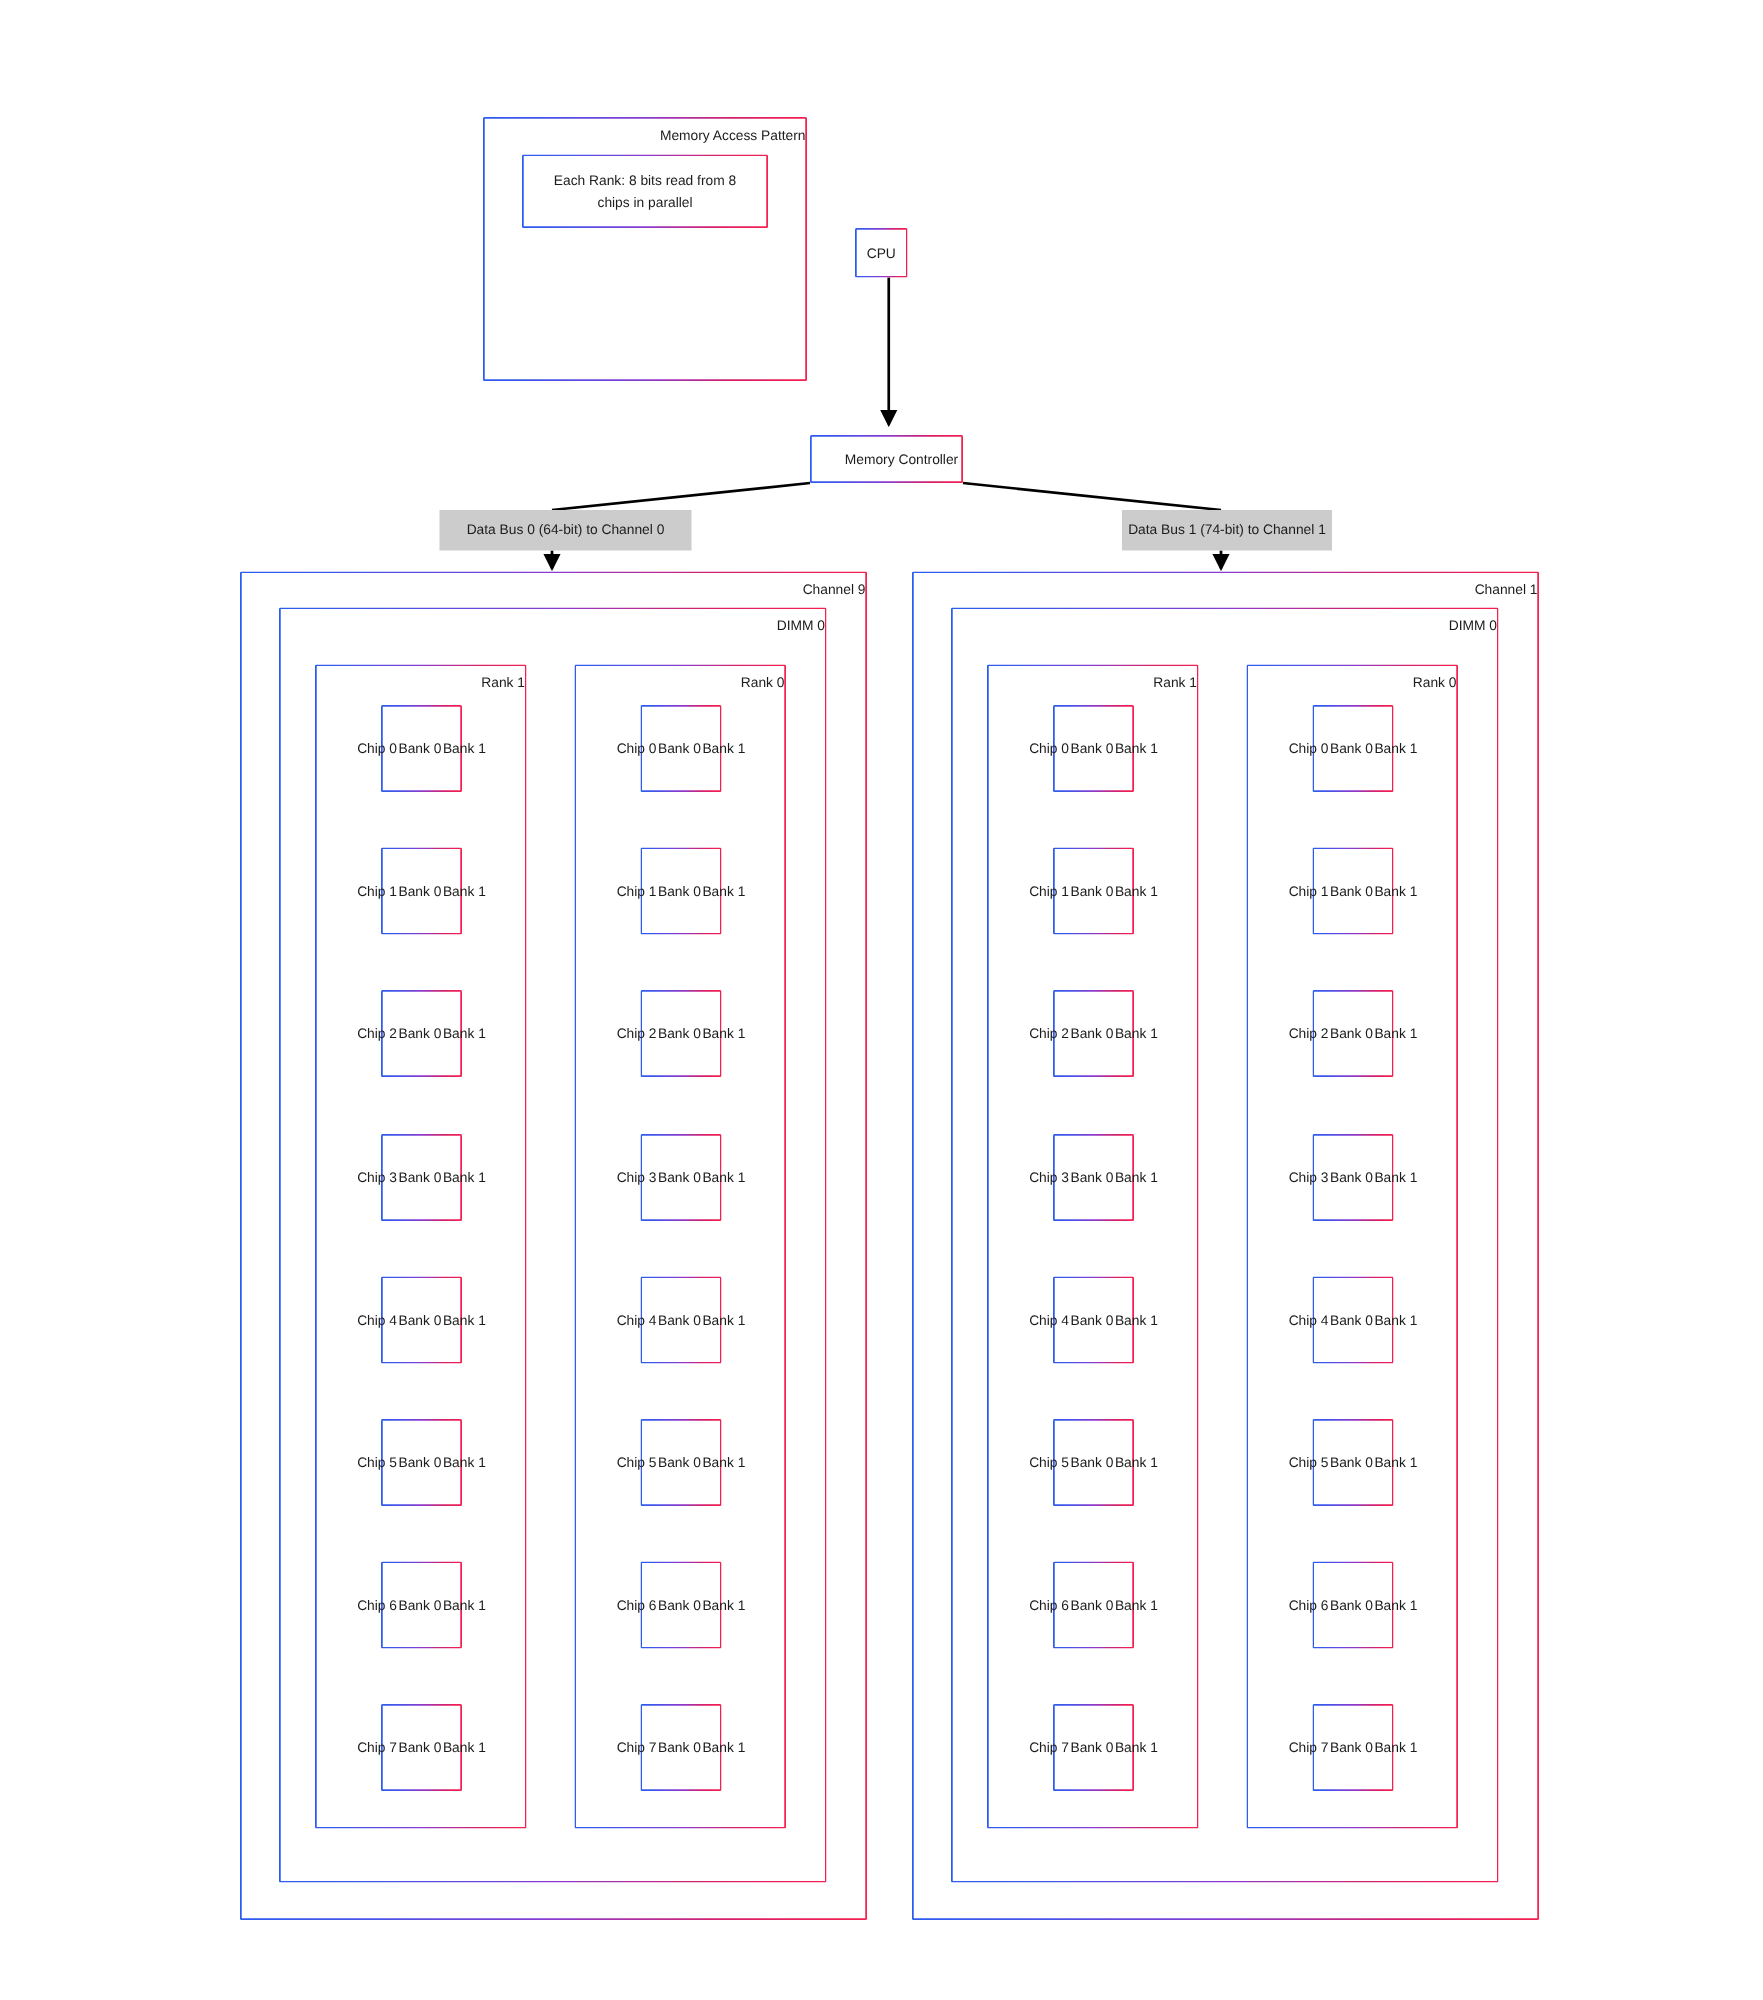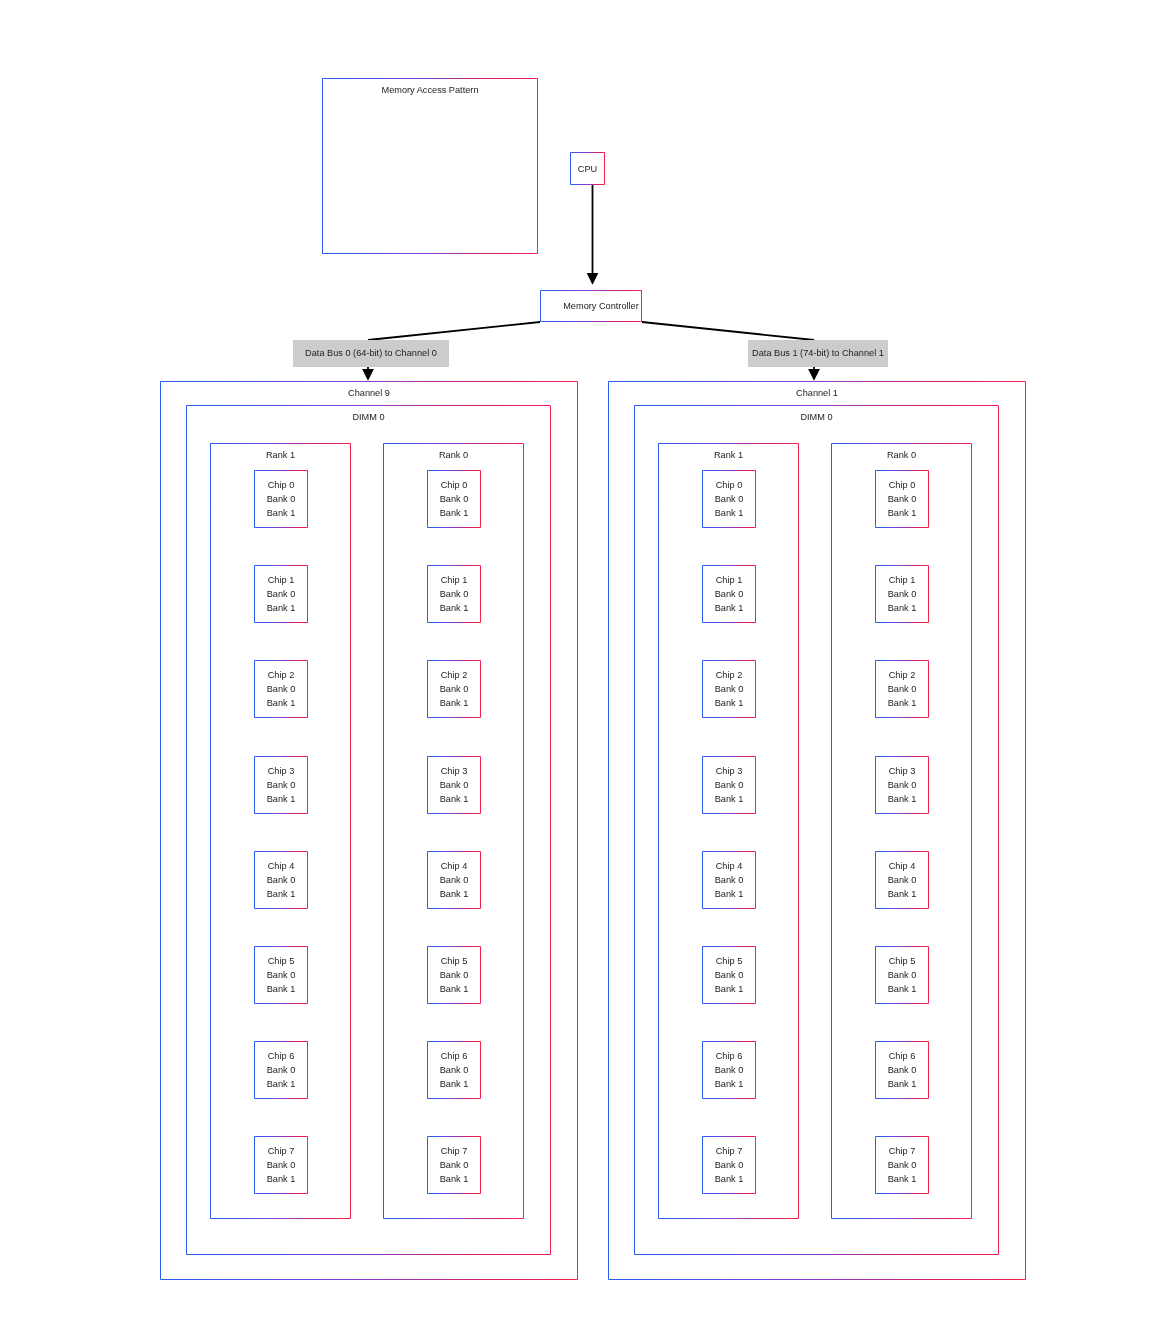--- a/index.html
+++ b/index.html
@@ -25,34 +25,33 @@
     border-radius:1px;
     background-image:linear-gradient(#fff,#fff),
                      linear-gradient(90deg,#2b5cf0 0%,#4a52e8 22%,#8a3bd0 50%,#d81f68 78%,#f4204f 100%);
     background-origin:border-box;
     background-clip:padding-box,border-box;
   }
 
   .boxlabel{
     position:absolute;
     left:0;right:0;
-    text-align:center;
+    text-align:right;
     font-size:9.2px;
     line-height:12px;
     color:#1c1c1c;
     white-space:nowrap;
   }
 
   
   .container-title{ top:5px; }
 
   
   .chip{
     display:flex;
-    flex-direction:column;
     align-items:center;
     justify-content:center;
     gap:1px;
   }
   .chip span{
     font-size:9.2px;
     line-height:13px;
     color:#1c1c1c;
     white-space:nowrap;
   }
@@ -128,30 +127,33 @@
     <line x1="642" y1="322" x2="814" y2="340" stroke="#000" stroke-width="1.8"></line>
 
     <line x1="368" y1="367" x2="368" y2="379" stroke="#000" stroke-width="1.8" marker-end="url(#arrow)"></line>
 
     <line x1="814" y1="367" x2="814" y2="379" stroke="#000" stroke-width="1.8" marker-end="url(#arrow)"></line>
   </svg>
 
   <div class="gbox" id="pattern-box" style="left: 322px; top: 78px; width: 216px; height: 176px;">
     <div class="boxlabel container-title">Memory Access Pattern</div>
   </div>
+  <div class="gbox note" id="pattern-note-0" style="left: 348px; top: 103px; width: 164px; height: 49px;">
+    <span>Each Rank: 8 bits read from 8 chips in parallel</span>
+  </div>
 
   <div class="gbox node" id="cpu-box" style="left: 570px; top: 152px; width: 35px; height: 33px;">
     <span>CPU</span>
   </div>
 
   <div class="gbox node" id="mc-box" style="left: 540px; top: 290px; width: 102px; height: 32px; padding-left: 20px;">
     <span>Memory Controller</span>
   </div>
 
-  <div class="edgelabel" id="bus-0" style="left: 293px; top: 340px; width: 156px; height: 27px;">
+  <div class="edgelabel" id="bus-0" style="left: 293px; top: 340px; width: 168px; height: 27px;">
     <span>Data Bus 0 (64-bit) to Channel 0</span>
   </div>
   <div class="edgelabel" id="bus-1" style="left: 748px; top: 340px; width: 140px; height: 27px;">
     <span>Data Bus 1 (74-bit) to Channel 1</span>
   </div>
 
   <div id="hierarchy">
       <div class="gbox" style="left: 160px; top: 381px; width: 418px; height: 899px;">
         <div class="boxlabel container-title">Channel 9</div>
       </div>

